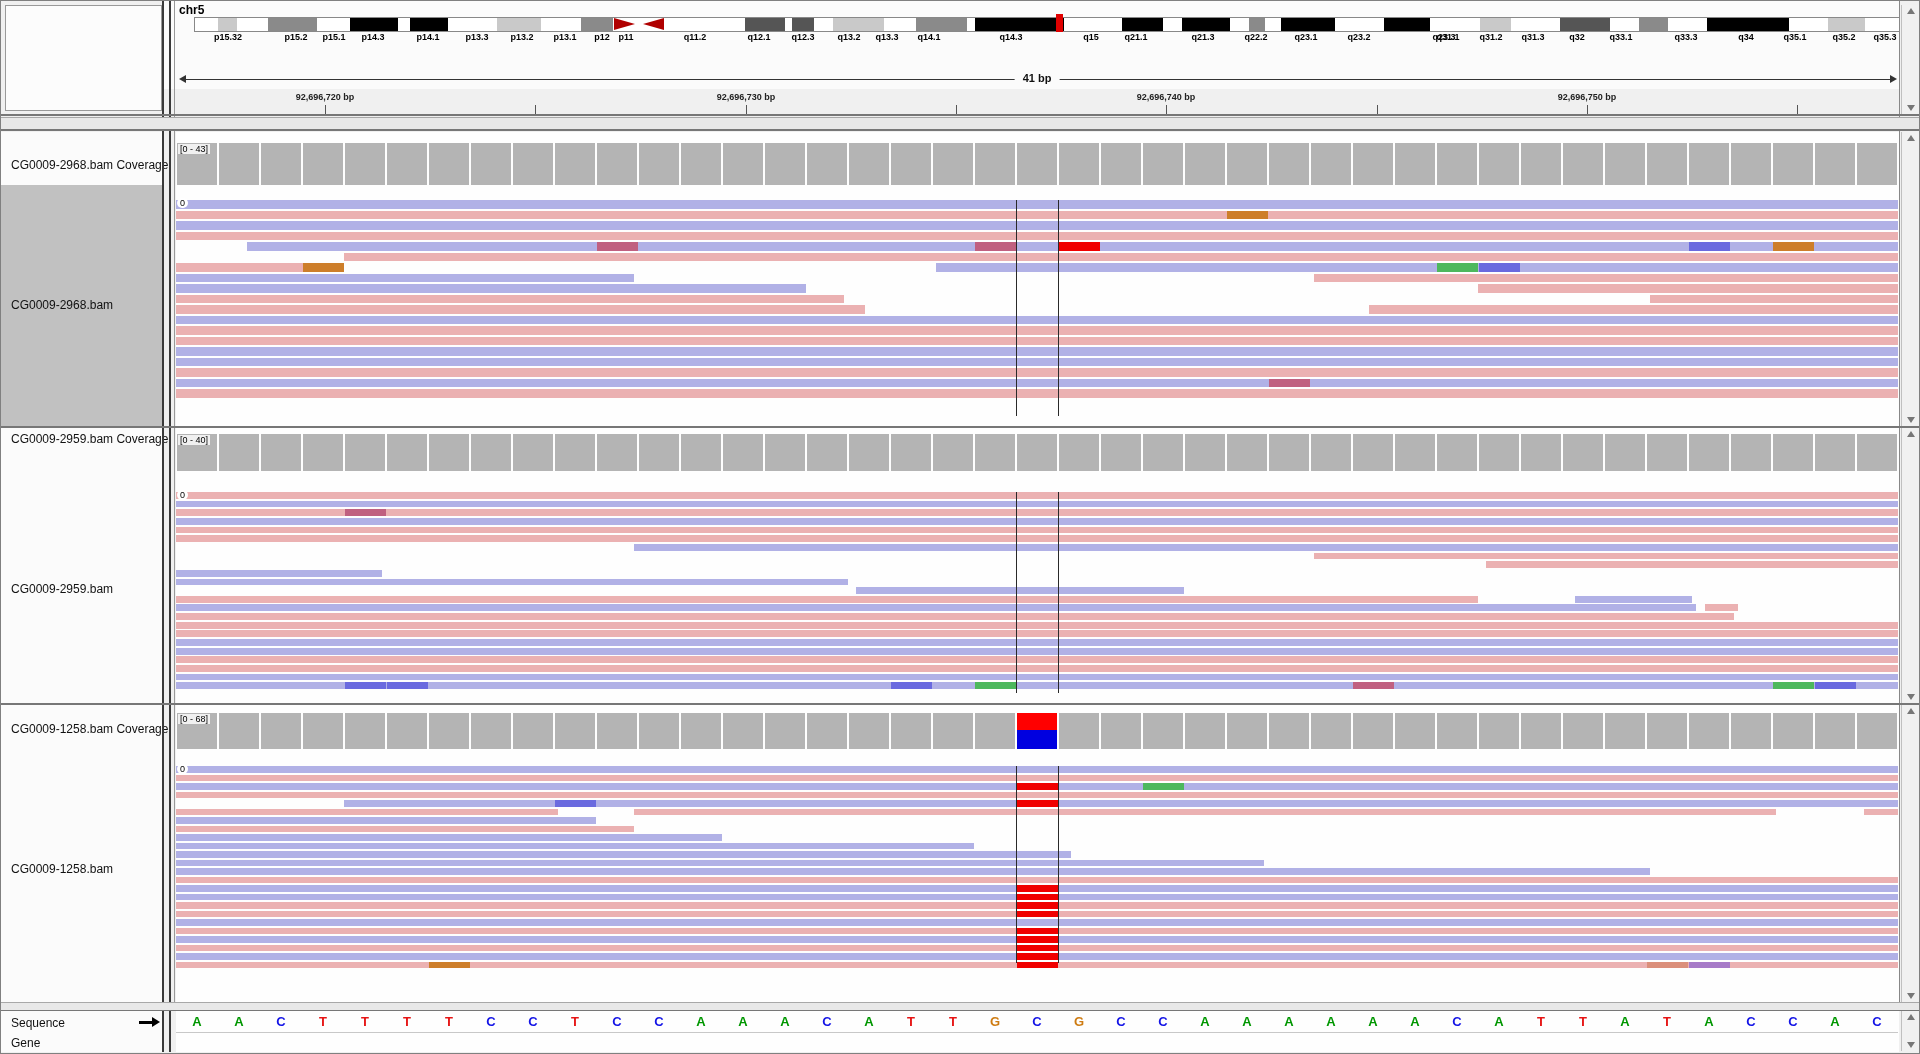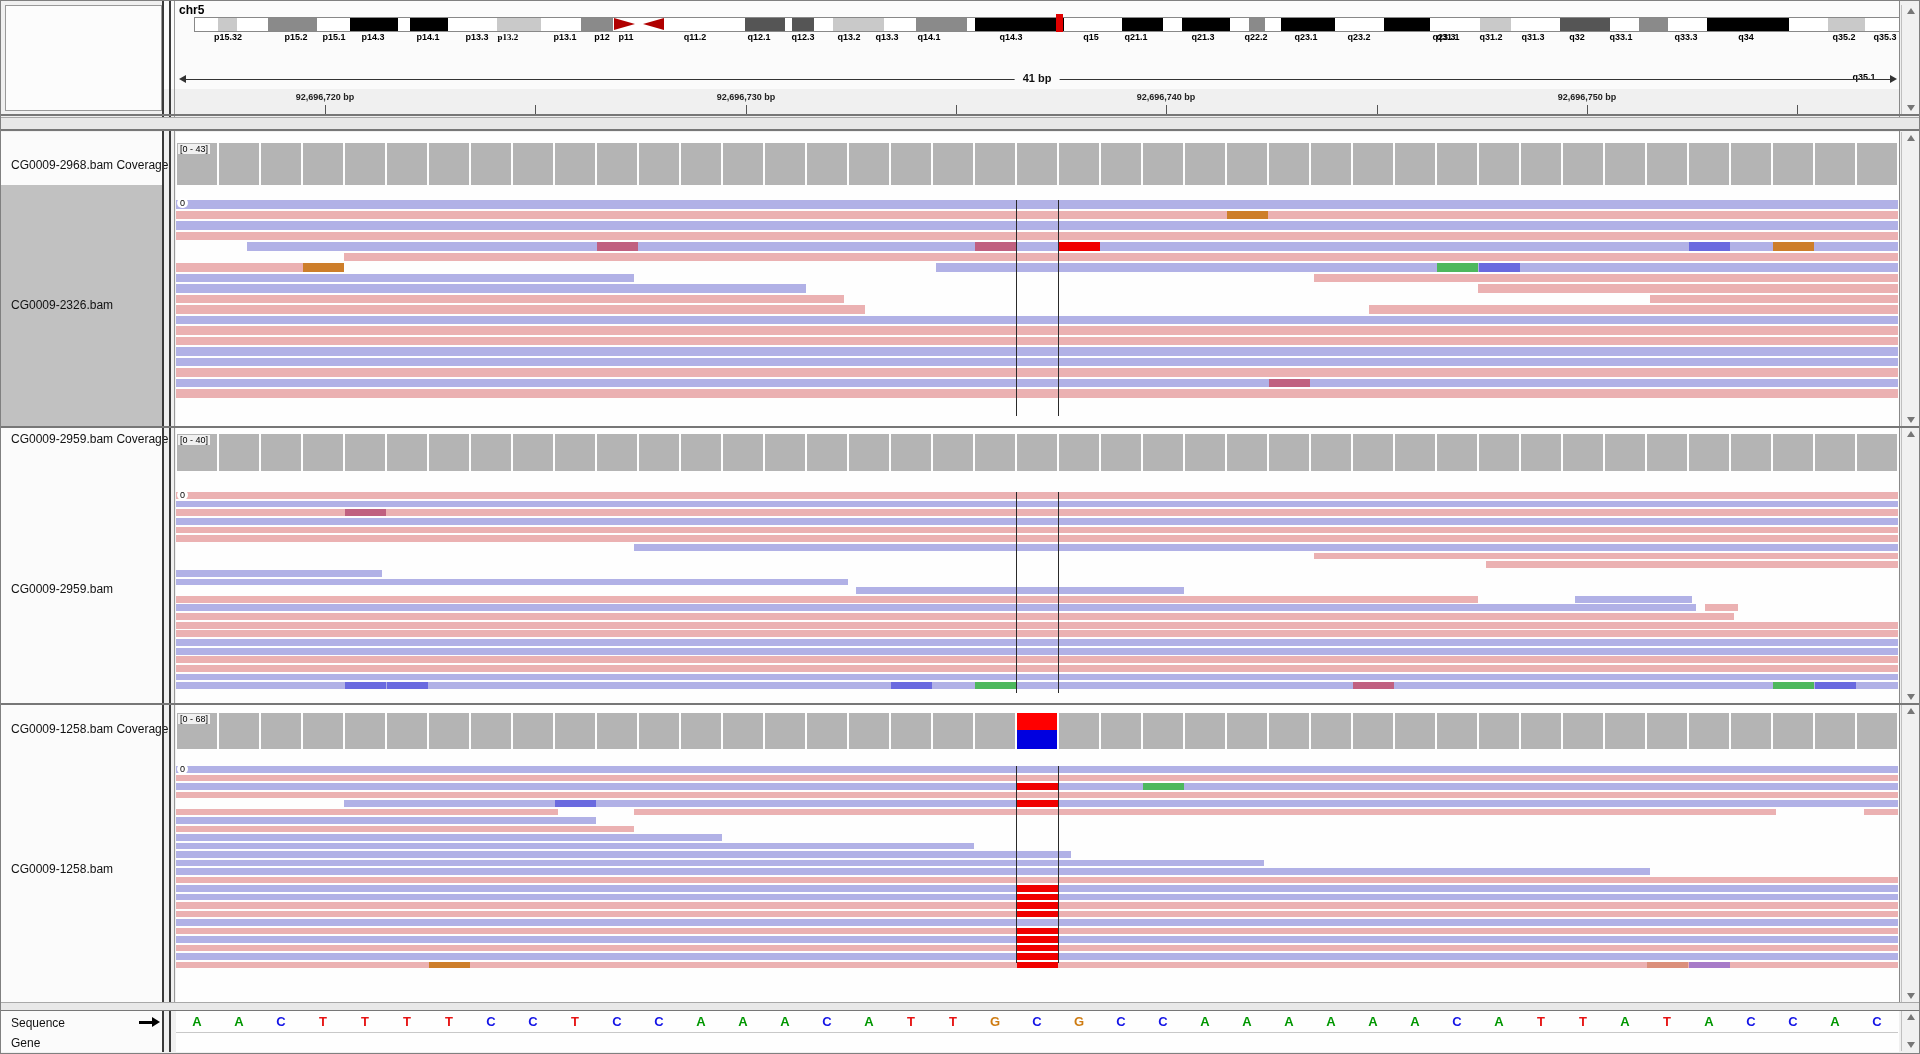--- a/index.html
+++ b/index.html
@@ -51,21 +51,21 @@
   <div class="headerarea" id="header">
       <div class="chrlabel">chr5</div>
       <div class="ideostrip" style="width: 1704px;"><div class="band band-w" style="width: 23px;"></div><div class="band band-l" style="width: 19px;"></div><div class="band band-w" style="width: 31px;"></div><div class="band band-g" style="width: 49px;"></div><div class="band band-w" style="width: 33px;"></div><div class="band band-b" style="width: 48px;"></div><div class="band band-w" style="width: 12px;"></div><div class="band band-b" style="width: 38px;"></div><div class="band band-w" style="width: 49px;"></div><div class="band band-l" style="width: 44px;"></div><div class="band band-w" style="width: 40px;"></div><div class="band band-g" style="width: 32px;"></div><div class="cenwrap" style="width: 52px;"><div class="cenL"></div><div class="cenR"></div></div><div class="band band-w" style="width: 80px;"></div><div class="band band-d" style="width: 40px;"></div><div class="band band-w" style="width: 7px;"></div><div class="band band-d" style="width: 22px;"></div><div class="band band-w" style="width: 19px;"></div><div class="band band-l" style="width: 51px;"></div><div class="band band-w" style="width: 32px;"></div><div class="band band-g" style="width: 51px;"></div><div class="band band-w" style="width: 8px;"></div><div class="band band-b" style="width: 89px;"></div><div class="band band-w" style="width: 58px;"></div><div class="band band-b" style="width: 41px;"></div><div class="band band-w" style="width: 19px;"></div><div class="band band-b" style="width: 48px;"></div><div class="band band-w" style="width: 19px;"></div><div class="band band-g" style="width: 16px;"></div><div class="band band-w" style="width: 16px;"></div><div class="band band-b" style="width: 54px;"></div><div class="band band-w" style="width: 49px;"></div><div class="band band-b" style="width: 46px;"></div><div class="band band-w" style="width: 50px;"></div><div class="band band-l" style="width: 31px;"></div><div class="band band-w" style="width: 49px;"></div><div class="band band-d" style="width: 50px;"></div><div class="band band-w" style="width: 29px;"></div><div class="band band-g" style="width: 29px;"></div><div class="band band-w" style="width: 39px;"></div><div class="band band-b" style="width: 82px;"></div><div class="band band-w" style="width: 39px;"></div><div class="band band-l" style="width: 37px;"></div><div class="band band-w" style="width: 34px;"></div></div>
       <div class="ideomarker" style="left: 892px;"></div>
       <div class="bandlabel" style="left: 64px;">p15.32</div>
       <div class="bandlabel" style="left: 132px;">p15.2</div>
       <div class="bandlabel" style="left: 170px;">p15.1</div>
       <div class="bandlabel" style="left: 209px;">p14.3</div>
       <div class="bandlabel" style="left: 264px;">p14.1</div>
       <div class="bandlabel" style="left: 313px;">p13.3</div>
-      <div class="bandlabel" style="left: 344px; font-family: Liberation Serif, serif;">p13.2</div>
+      <div class="bandlabel" style="left: 358px;">p13.2</div>
       <div class="bandlabel" style="left: 401px;">p13.1</div>
       <div class="bandlabel" style="left: 438px;">p12</div>
       <div class="bandlabel" style="left: 462px;">p11</div>
       <div class="bandlabel" style="left: 531px;">q11.2</div>
       <div class="bandlabel" style="left: 595px;">q12.1</div>
       <div class="bandlabel" style="left: 639px;">q12.3</div>
       <div class="bandlabel" style="left: 685px;">q13.2</div>
       <div class="bandlabel" style="left: 723px;">q13.3</div>
       <div class="bandlabel" style="left: 765px;">q14.1</div>
       <div class="bandlabel" style="left: 847px;">q14.3</div>
@@ -76,21 +76,21 @@
       <div class="bandlabel" style="left: 1142px;">q23.1</div>
       <div class="bandlabel" style="left: 1195px;">q23.2</div>
       <div class="bandlabel" style="left: 1280px;">q23.3</div>
       <div class="bandlabel" style="left: 1284px;">q31.1</div>
       <div class="bandlabel" style="left: 1327px;">q31.2</div>
       <div class="bandlabel" style="left: 1369px;">q31.3</div>
       <div class="bandlabel" style="left: 1413px;">q32</div>
       <div class="bandlabel" style="left: 1457px;">q33.1</div>
       <div class="bandlabel" style="left: 1522px;">q33.3</div>
       <div class="bandlabel" style="left: 1582px;">q34</div>
-      <div class="bandlabel" style="left: 1700px; margin-top: 40px;">q35.1</div>
+      <div class="bandlabel" style="left: 1631px;">q35.1</div>
       <div class="bandlabel" style="left: 1680px;">q35.2</div>
       <div class="bandlabel" style="left: 1721px;">q35.3</div>
       <div class="rulerline" style="left: 18px; width: 1710px;"></div>
       <div class="arrowL" style="left: 15px;"></div>
       <div class="arrowR" style="left: 1726px;"></div>
       <div class="spanlabel" style="left: 873px;">41 bp</div>
       <div class="poslabel" style="left: 161px;">92,696,720 bp</div>
       <div class="poslabel" style="left: 582px;">92,696,730 bp</div>
       <div class="poslabel" style="left: 1002px;">92,696,740 bp</div>
       <div class="poslabel" style="left: 1423px;">92,696,750 bp</div>
@@ -101,21 +101,21 @@
       <div class="tick" style="left: 1002px;"></div>
       <div class="tick" style="left: 1213px;"></div>
       <div class="tick" style="left: 1423px;"></div>
       <div class="tick" style="left: 1633px;"></div>
     </div>
   <div class="corner-box"></div>
   <div id="tracks">
       <div class="labelcol" style="top: 131px; height: 294px;">
         <div class="abs" style="left: 0px; top: 53px; width: 161px; height: 241px; background: rgb(193, 193, 193);"></div>
         <div class="tracklabel" style="top: 26px;">CG0009-2968.bam Coverage</div>
-        <div class="tracklabel" style="top: 166px;">CG0009-2326.bam</div>
+        <div class="tracklabel" style="top: 166px;">CG0009-2968.bam</div>
       </div>
       <div class="dataarea" style="top: 131px; height: 294px;">
         <div class="covbar" style="left: 0.8px; top: 11px; width: 40.4px; height: 42px; background: rgb(180, 180, 180);"></div>
         <div class="covbar" style="left: 42.8px; top: 11px; width: 40.4px; height: 42px; background: rgb(180, 180, 180);"></div>
         <div class="covbar" style="left: 84.8px; top: 11px; width: 40.4px; height: 42px; background: rgb(180, 180, 180);"></div>
         <div class="covbar" style="left: 126.8px; top: 11px; width: 40.4px; height: 42px; background: rgb(180, 180, 180);"></div>
         <div class="covbar" style="left: 168.8px; top: 11px; width: 40.4px; height: 42px; background: rgb(180, 180, 180);"></div>
         <div class="covbar" style="left: 210.8px; top: 11px; width: 40.4px; height: 42px; background: rgb(180, 180, 180);"></div>
         <div class="covbar" style="left: 252.8px; top: 11px; width: 40.4px; height: 42px; background: rgb(180, 180, 180);"></div>
         <div class="covbar" style="left: 294.8px; top: 11px; width: 40.4px; height: 42px; background: rgb(180, 180, 180);"></div>

